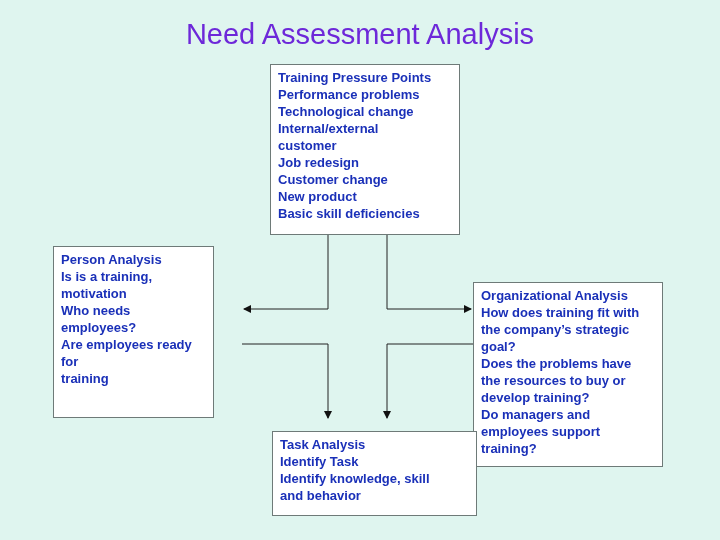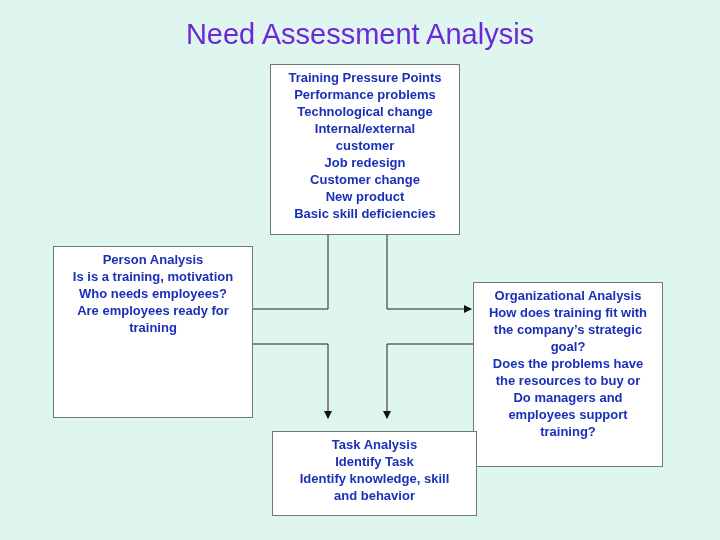--- a/index.html
+++ b/index.html
@@ -22,23 +22,23 @@
       background: #ffffff;
       border: 1px solid #6e7a78;
       box-sizing: border-box;
       padding: 4px 7px;
       color: #1a30b8;
       font-weight: bold;
       font-size: 13px;
       line-height: 17px;
       font-family: "Liberation Sans", sans-serif;
     }
-    .box .line { display: block; text-align: center; }
+    .box .line { display: block; }
     #box-top { left: 270px; top: 64px; width: 190px; height: 171px; }
-    #box-left { left: 53px; top: 246px; width: 200px; height: 172px; }
+    #box-left { left: 53px; top: 246px; width: 161px; height: 172px; }
     #box-right { left: 473px; top: 246px; width: 190px; height: 185px; margin-top: 36px; }
     #box-bottom { left: 272px; top: 431px; width: 205px; height: 85px; }
     svg.connectors { position: absolute; left: 0; top: 0; }
   </style>
 </head>
 <body>
 
 <div class="title">Need Assessment Analysis</div>
 
 <svg class="connectors" width="720" height="540">
@@ -77,20 +77,21 @@
   <span class="line">training</span>
 </div>
 
 <div class="box" id="box-right">
   <span class="line">Organizational Analysis</span>
   <span class="line">How does training fit with</span>
   <span class="line">the company’s strategic</span>
   <span class="line">goal?</span>
   <span class="line">Does the problems have</span>
   <span class="line">the resources to buy or</span>
+  <span class="line">develop training?</span>
   <span class="line">Do managers and</span>
   <span class="line">employees support</span>
   <span class="line">training?</span>
 </div>
 
 <div class="box" id="box-bottom">
   <span class="line">Task Analysis</span>
   <span class="line">Identify Task</span>
   <span class="line">Identify knowledge, skill</span>
   <span class="line">and behavior</span>

